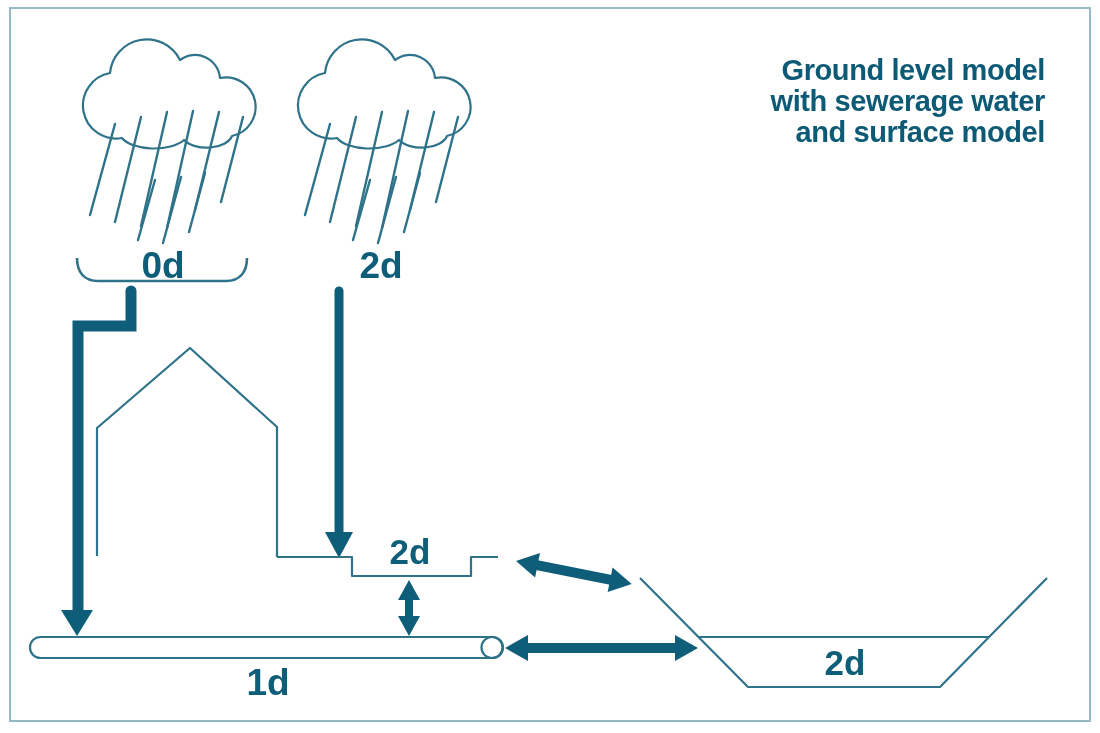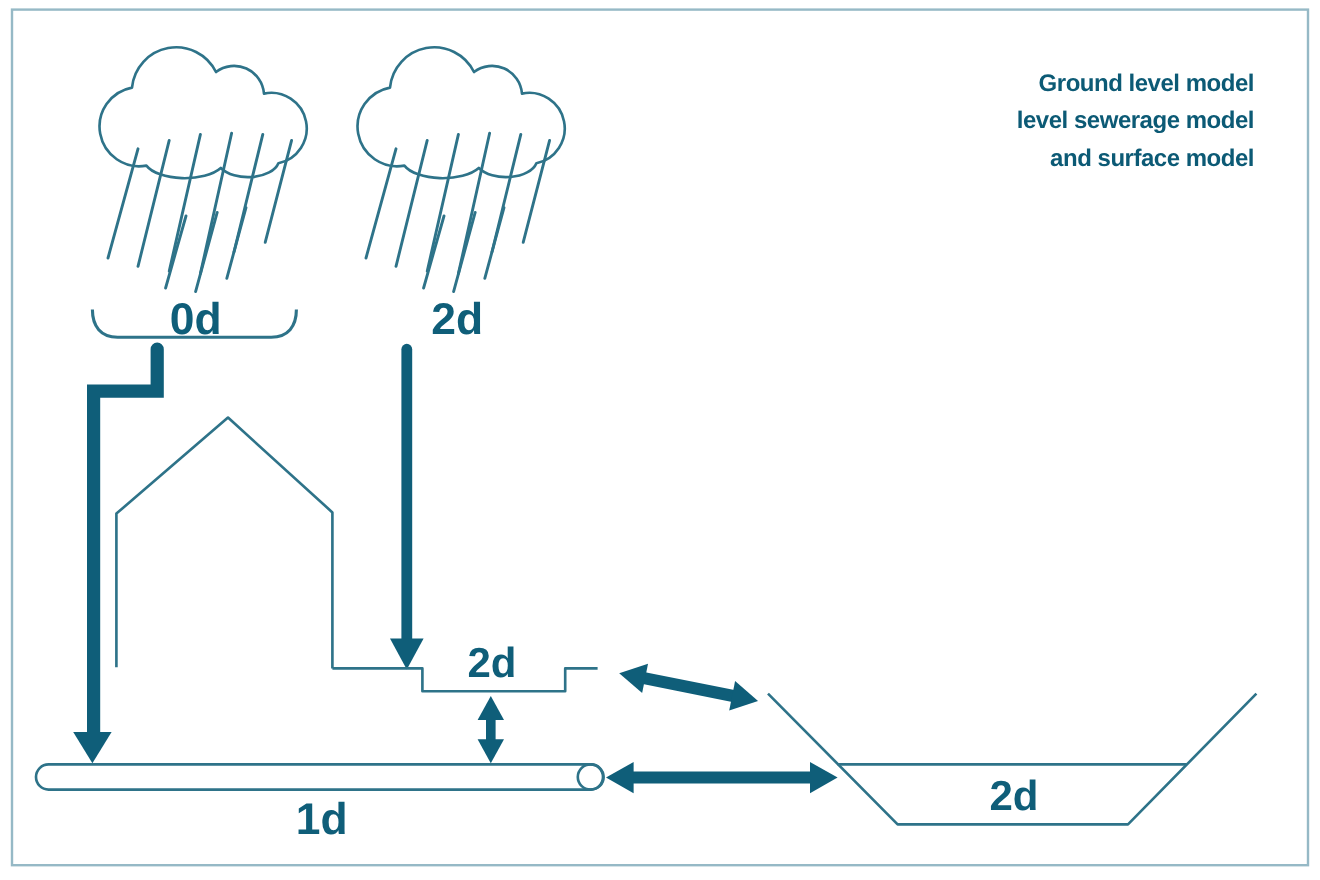--- a/index.html
+++ b/index.html
@@ -18,21 +18,21 @@
   
   .frame-rect{fill:none;stroke:var(--frame);stroke-width:2;}
   .thin{fill:none;stroke:var(--outline);stroke-width:2.2;stroke-linejoin:round;}
   .rain line{stroke:var(--outline);stroke-width:2.4;stroke-linecap:round;}
   .thick-line{fill:none;stroke:var(--accent);stroke-linecap:round;stroke-linejoin:miter;}
   .head{fill:var(--accent);stroke:none;}
   .lbl{fill:var(--accent);font-family:"Liberation Sans",sans-serif;
        font-weight:bold;font-size:37px;text-anchor:middle;}
 
   .figure-title{position:absolute;top:55px;right:55px;width:360px;
-      text-align:right;color:var(--title);font-weight:bold;font-size:20px;
+      text-align:right;color:var(--title);font-weight:bold;font-size:29px;
       line-height:31px;letter-spacing:-0.4px;}
 </style>
 </head>
 <body>
 
 <div class="canvas">
 
   <svg width="1100" height="733" viewBox="0 0 1100 733">
     <defs>
       <g id="raincloud">
@@ -103,17 +103,17 @@
       <polygon class="head" points="675,635 675,661 698,648"></polygon>
     </g>
 
     <polyline class="thin" points="640,578 748,687 940,687 1047,578"></polyline>
     <line class="thin" x1="698" y1="637" x2="989" y2="637"></line>
     <text class="lbl" style="font-size:35px" x="845" y="675">2d</text>
   </svg>
 
   <div class="figure-title">
     <div>Ground level model</div>
-    <div>level sewerage model</div>
+    <div>with sewerage water</div>
     <div>and surface model</div>
   </div>
 
 </div>
 
 </body></html>

